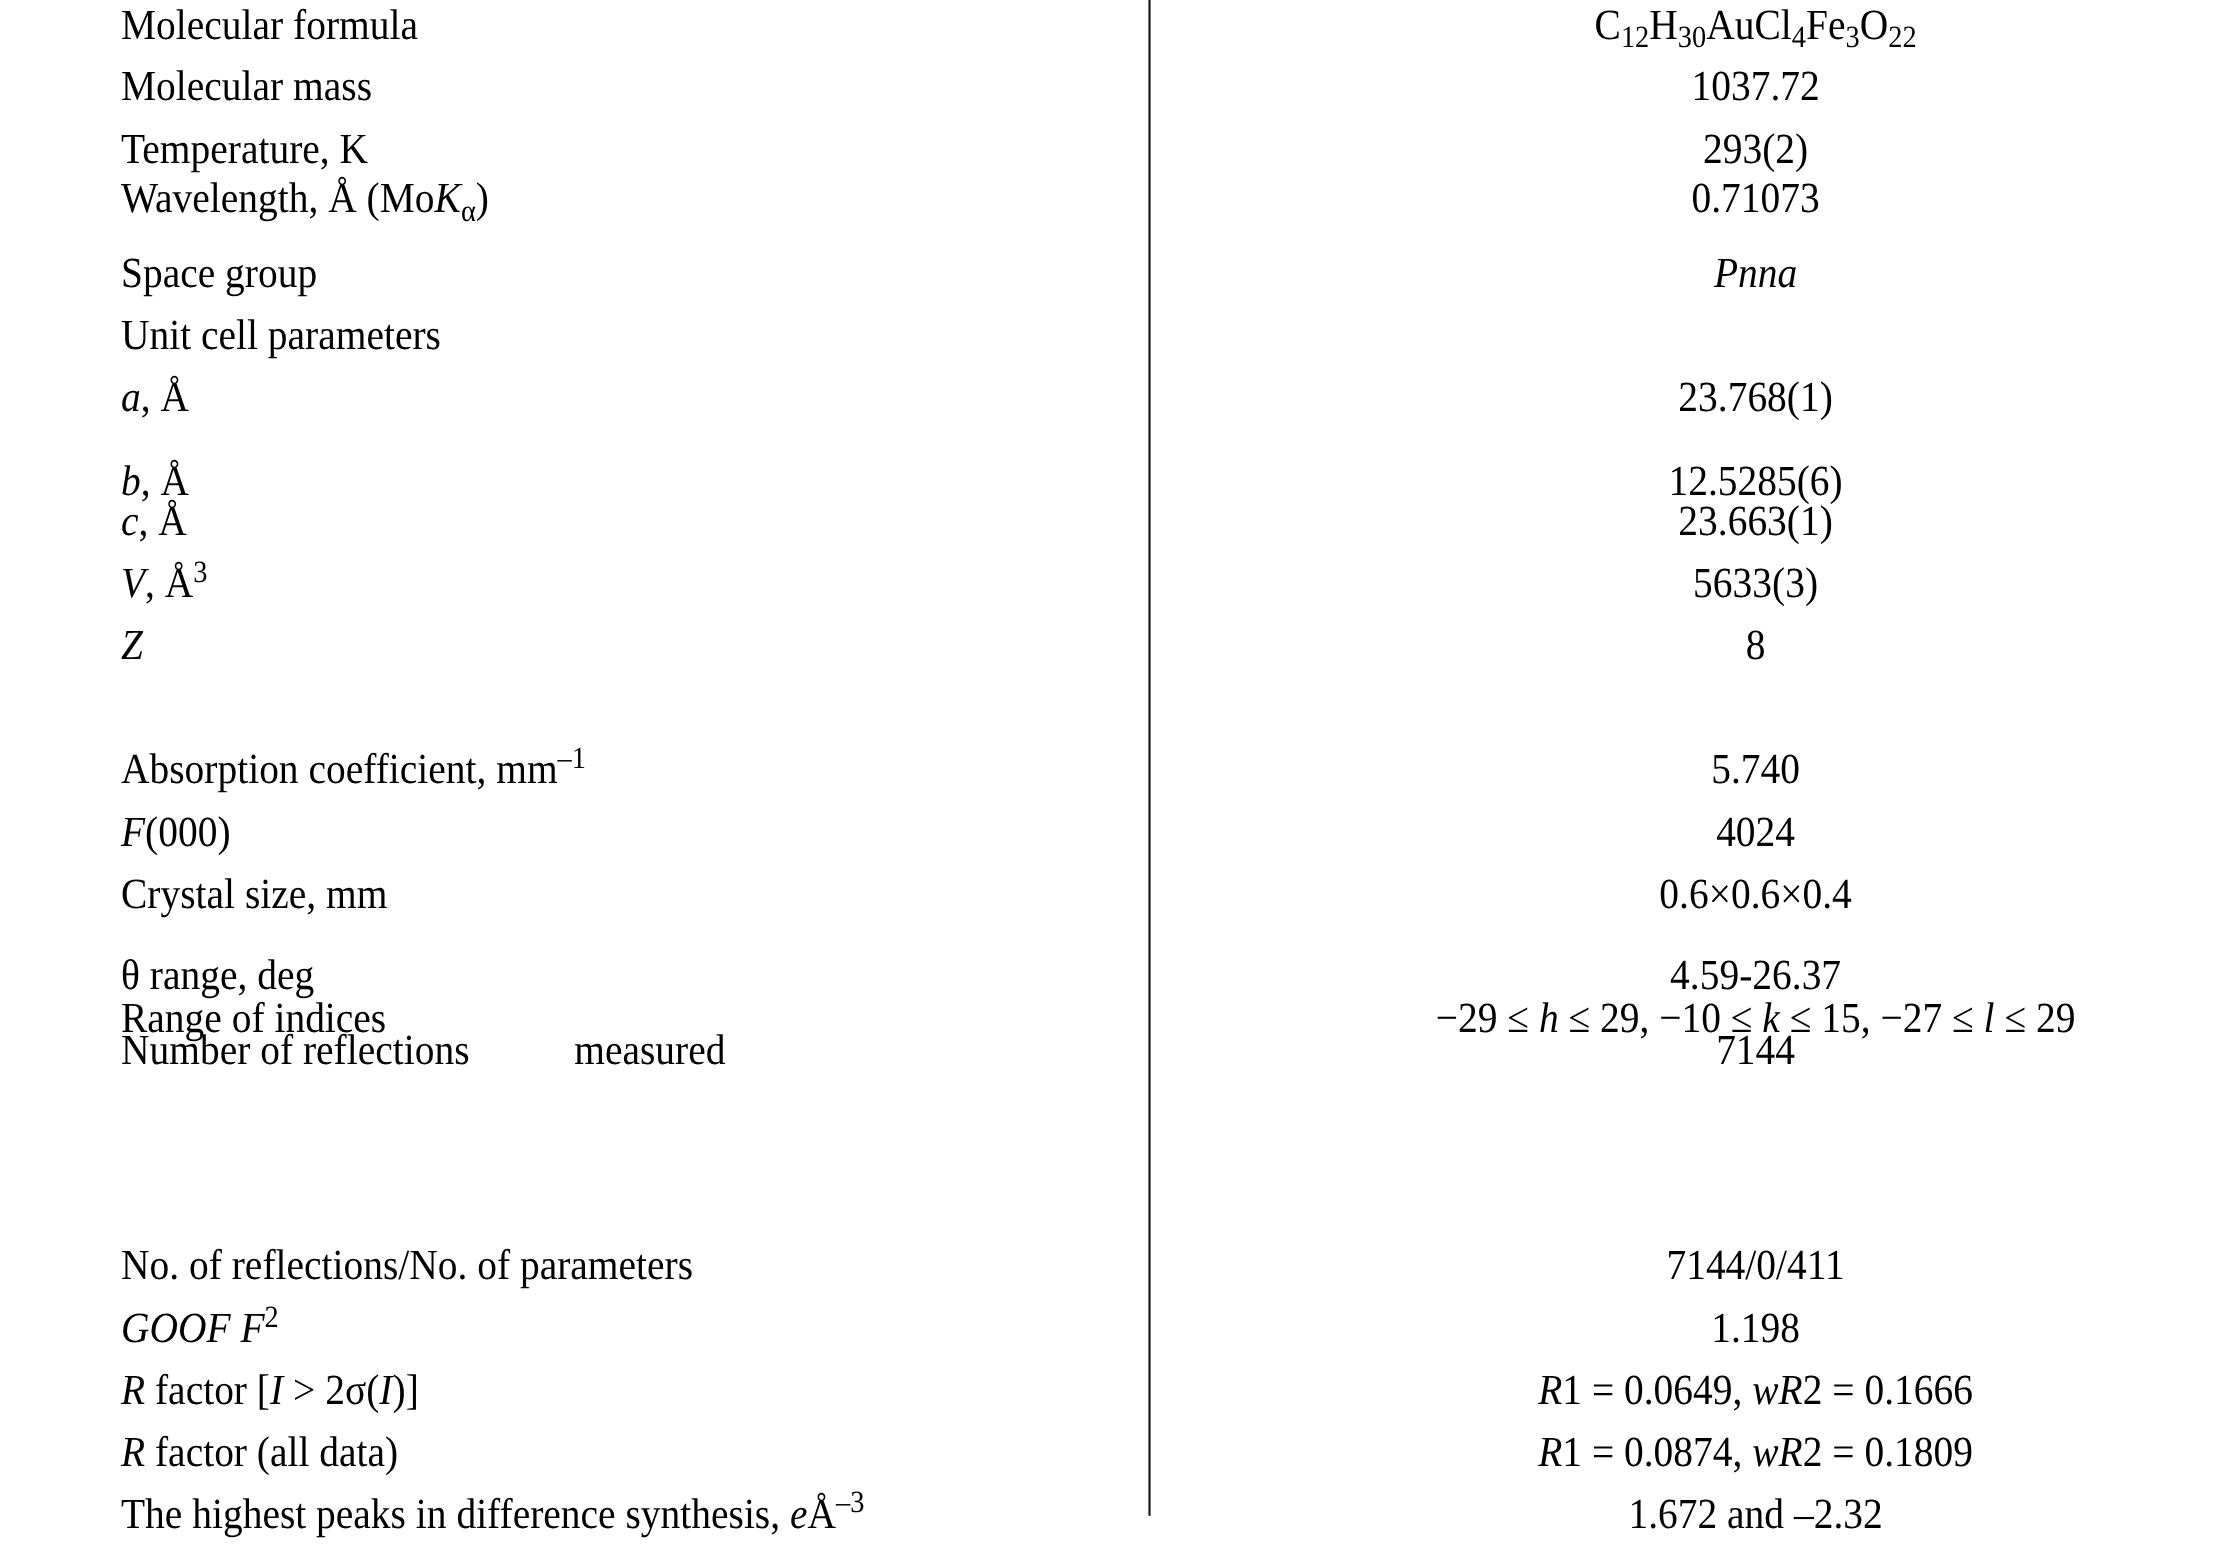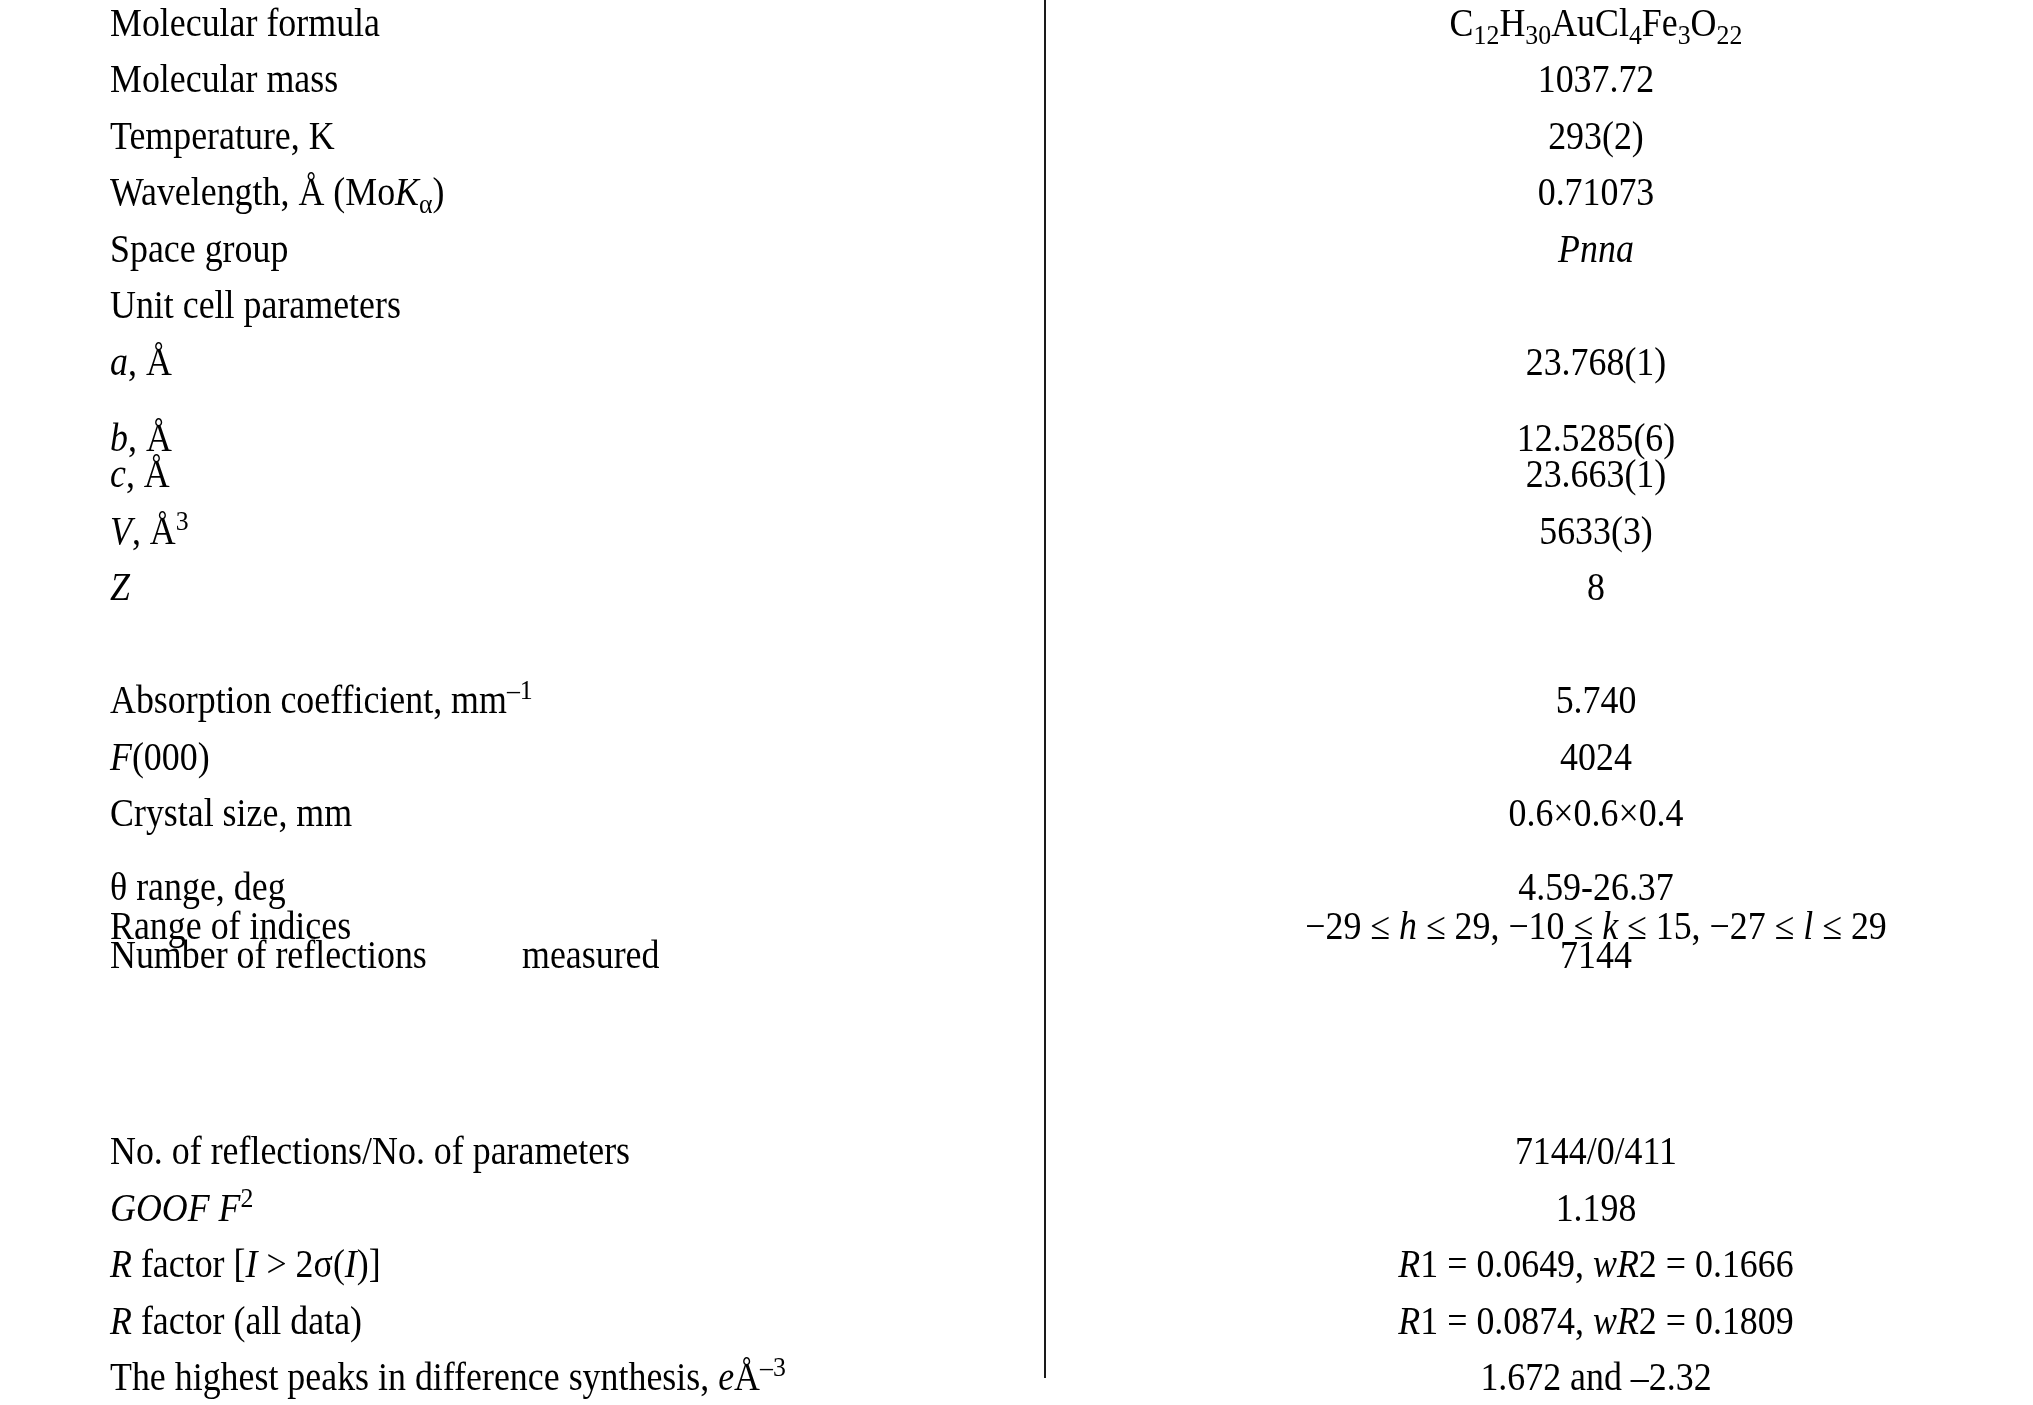--- a/index.html
+++ b/index.html
@@ -44,21 +44,21 @@
   <div class="row" style="top:56px">
     <div class="label">Molecular mass</div>
     <div class="value">1037.72</div>
   </div>
 
   <div class="row" style="top:113px">
     <div class="label">Temperature, K</div>
     <div class="value">293(2)</div>
   </div>
 
-  <div class="row" style="top:169px">
+  <div class="row" style="top:158px">
     <div class="label"><span>Wavelength, Å (Mo</span><i>K</i><sub>α</sub><span>)</span></div>
     <div class="value">0.71073</div>
   </div>
 
   <div class="row" style="top:226px">
     <div class="label">Space group</div>
     <div class="value it">Pnna</div>
   </div>
 
   <div class="row" style="top:282px">

